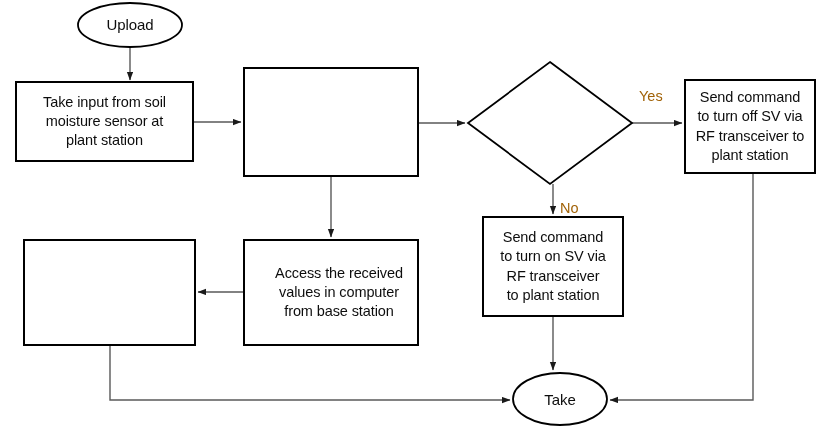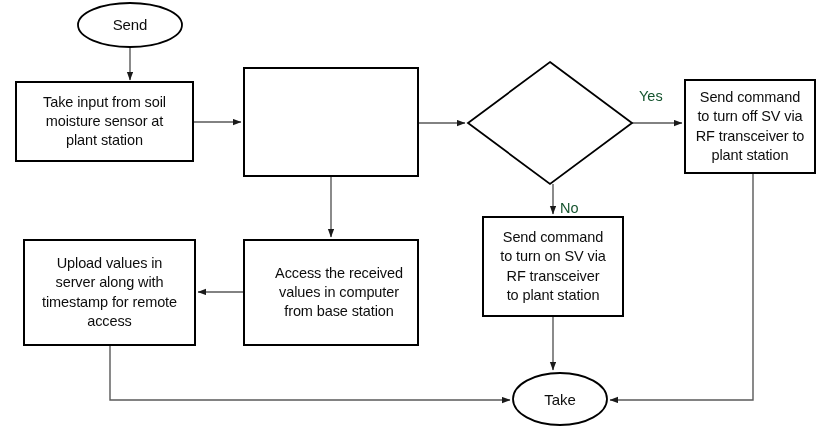--- a/index.html
+++ b/index.html
@@ -30,21 +30,21 @@
     text-align: center;
     color: #0d0d0d;
     font-size: 14.5px;
     line-height: 1.33;
     letter-spacing: -0.1px;
     white-space: pre-line;
     pointer-events: none;
   }
   .edge-label {
     position: absolute;
-    color: #14532d;
+    color: #a16207;
     font-size: 14.5px;
     line-height: 1.2;
     white-space: nowrap;
   }
   .terminator-label {
     font-size: 15px;
   }
 </style>
 </head>
 <body>
@@ -96,21 +96,21 @@
 
     <rect x="483" y="217" width="140" height="99" fill="#ffffff" stroke="#000000" stroke-width="2"></rect>
 
     <rect x="244" y="240" width="174" height="105" fill="#ffffff" stroke="#000000" stroke-width="2"></rect>
 
     <rect x="24" y="240" width="171" height="105" fill="#ffffff" stroke="#000000" stroke-width="2"></rect>
 
     <ellipse cx="560" cy="399" rx="47" ry="26" fill="#ffffff" stroke="#000000" stroke-width="1.8"></ellipse>
   </svg>
 
-  <div class="node-label terminator-label" style="left:78px; top:3px; width:104px; height:44px;">Send</div>
+  <div class="node-label terminator-label" style="left:78px; top:3px; width:104px; height:44px;">Upload</div>
 
   <div class="node-label" style="left:16px; top:82px; width:177px; height:79px;border-radius:26px;">Take input from soil
 moisture sensor at
 plant station</div>
 
 
 
   <div class="node-label" style="left:685px; top:80px; width:130px; height:93px;">Send command
 to turn off SV via
 RF transceiver to
@@ -118,24 +118,20 @@
 
   <div class="node-label" style="left:483px; top:217px; width:140px; height:99px;">Send command
 to turn on SV via
 RF transceiver
 to plant station</div>
 
   <div class="node-label" style="left:244px; top:240px; width:174px; height:105px;margin-left:8px;">Access the received
 values in computer
 from base station</div>
 
-  <div class="node-label" style="left:24px; top:240px; width:171px; height:105px;">Upload values in
-server along with
-timestamp for remote
-access</div>
 
   <div class="node-label terminator-label" style="left:513px; top:373px; width:94px; height:53px;">Take</div>
 
   <div class="edge-label" style="left:639px; top:88px;">Yes</div>
 
   <div class="edge-label" style="left:560px; top:200px;">No</div>
 
 </div>
 
 </body></html>

